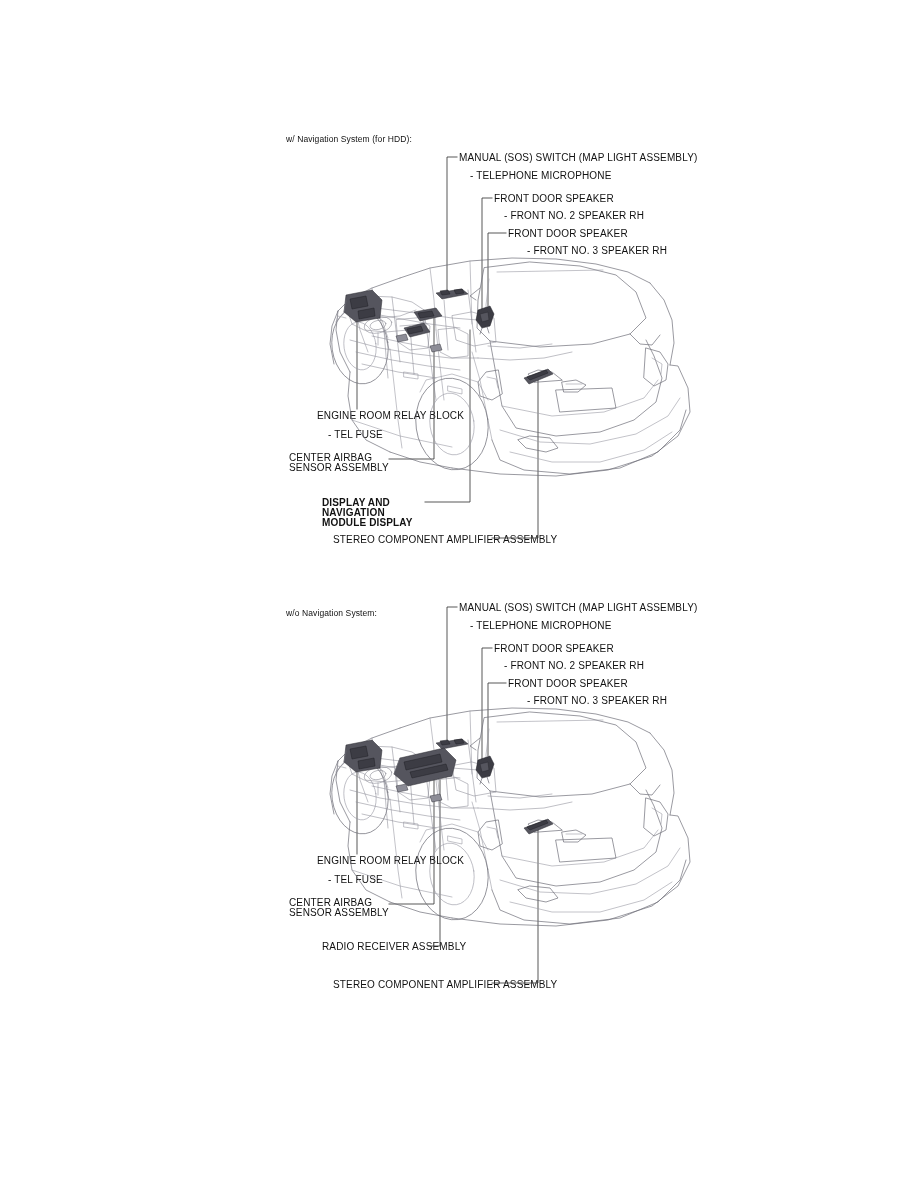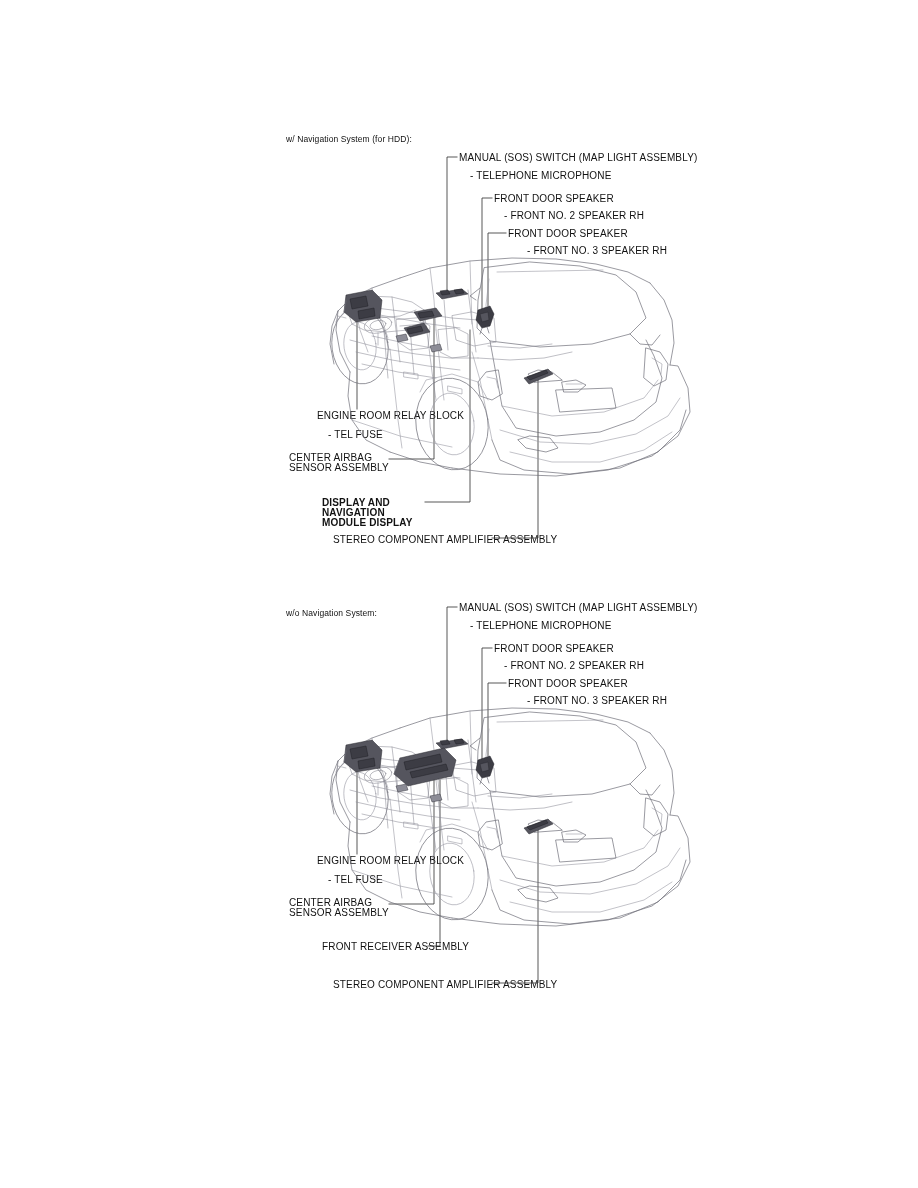--- a/index.html
+++ b/index.html
@@ -249,21 +249,21 @@
     <div class="callout" style="left:459px; top:153px;">MANUAL (SOS) SWITCH (MAP LIGHT ASSEMBLY)</div>
     <div class="callout" style="left:470px; top:171px;">- TELEPHONE MICROPHONE</div>
     <div class="callout" style="left:494px; top:194px;">FRONT DOOR SPEAKER</div>
     <div class="callout" style="left:504px; top:211px;">- FRONT NO. 2 SPEAKER RH</div>
     <div class="callout" style="left:508px; top:229px;">FRONT DOOR SPEAKER</div>
     <div class="callout" style="left:527px; top:246px;">- FRONT NO. 3 SPEAKER RH</div>
 
     <div class="callout" style="left:317px; top:406px;">ENGINE ROOM RELAY BLOCK</div>
     <div class="callout" style="left:328px; top:425px;">- TEL FUSE</div>
     <div class="callout two-line" style="left:289px; top:448px; width:100px;">CENTER AIRBAG SENSOR ASSEMBLY</div>
-    <div class="callout" style="left:322px; top:492px;">FRONT RECEIVER ASSEMBLY</div>
+    <div class="callout" style="left:322px; top:492px;">RADIO RECEIVER ASSEMBLY</div>
     <div class="callout" style="left:333px; top:530px;">STEREO COMPONENT AMPLIFIER ASSEMBLY</div>
 
     <svg class="art" viewBox="0 0 918 580">
       <g>
         <path class="lead" d="M457 157 L447 157 L447 297"></path>
         <path class="lead" d="M492 198 L482 198 L482 317"></path>
         <path class="lead" d="M506 233 L488 233 L488 306"></path>
         <path class="lead" d="M357 404 L357 301"></path>
         <path class="lead" d="M389 454 L434 454 L434 315"></path>
         <path class="lead" d="M428 496 L440 496 L440 330"></path>

